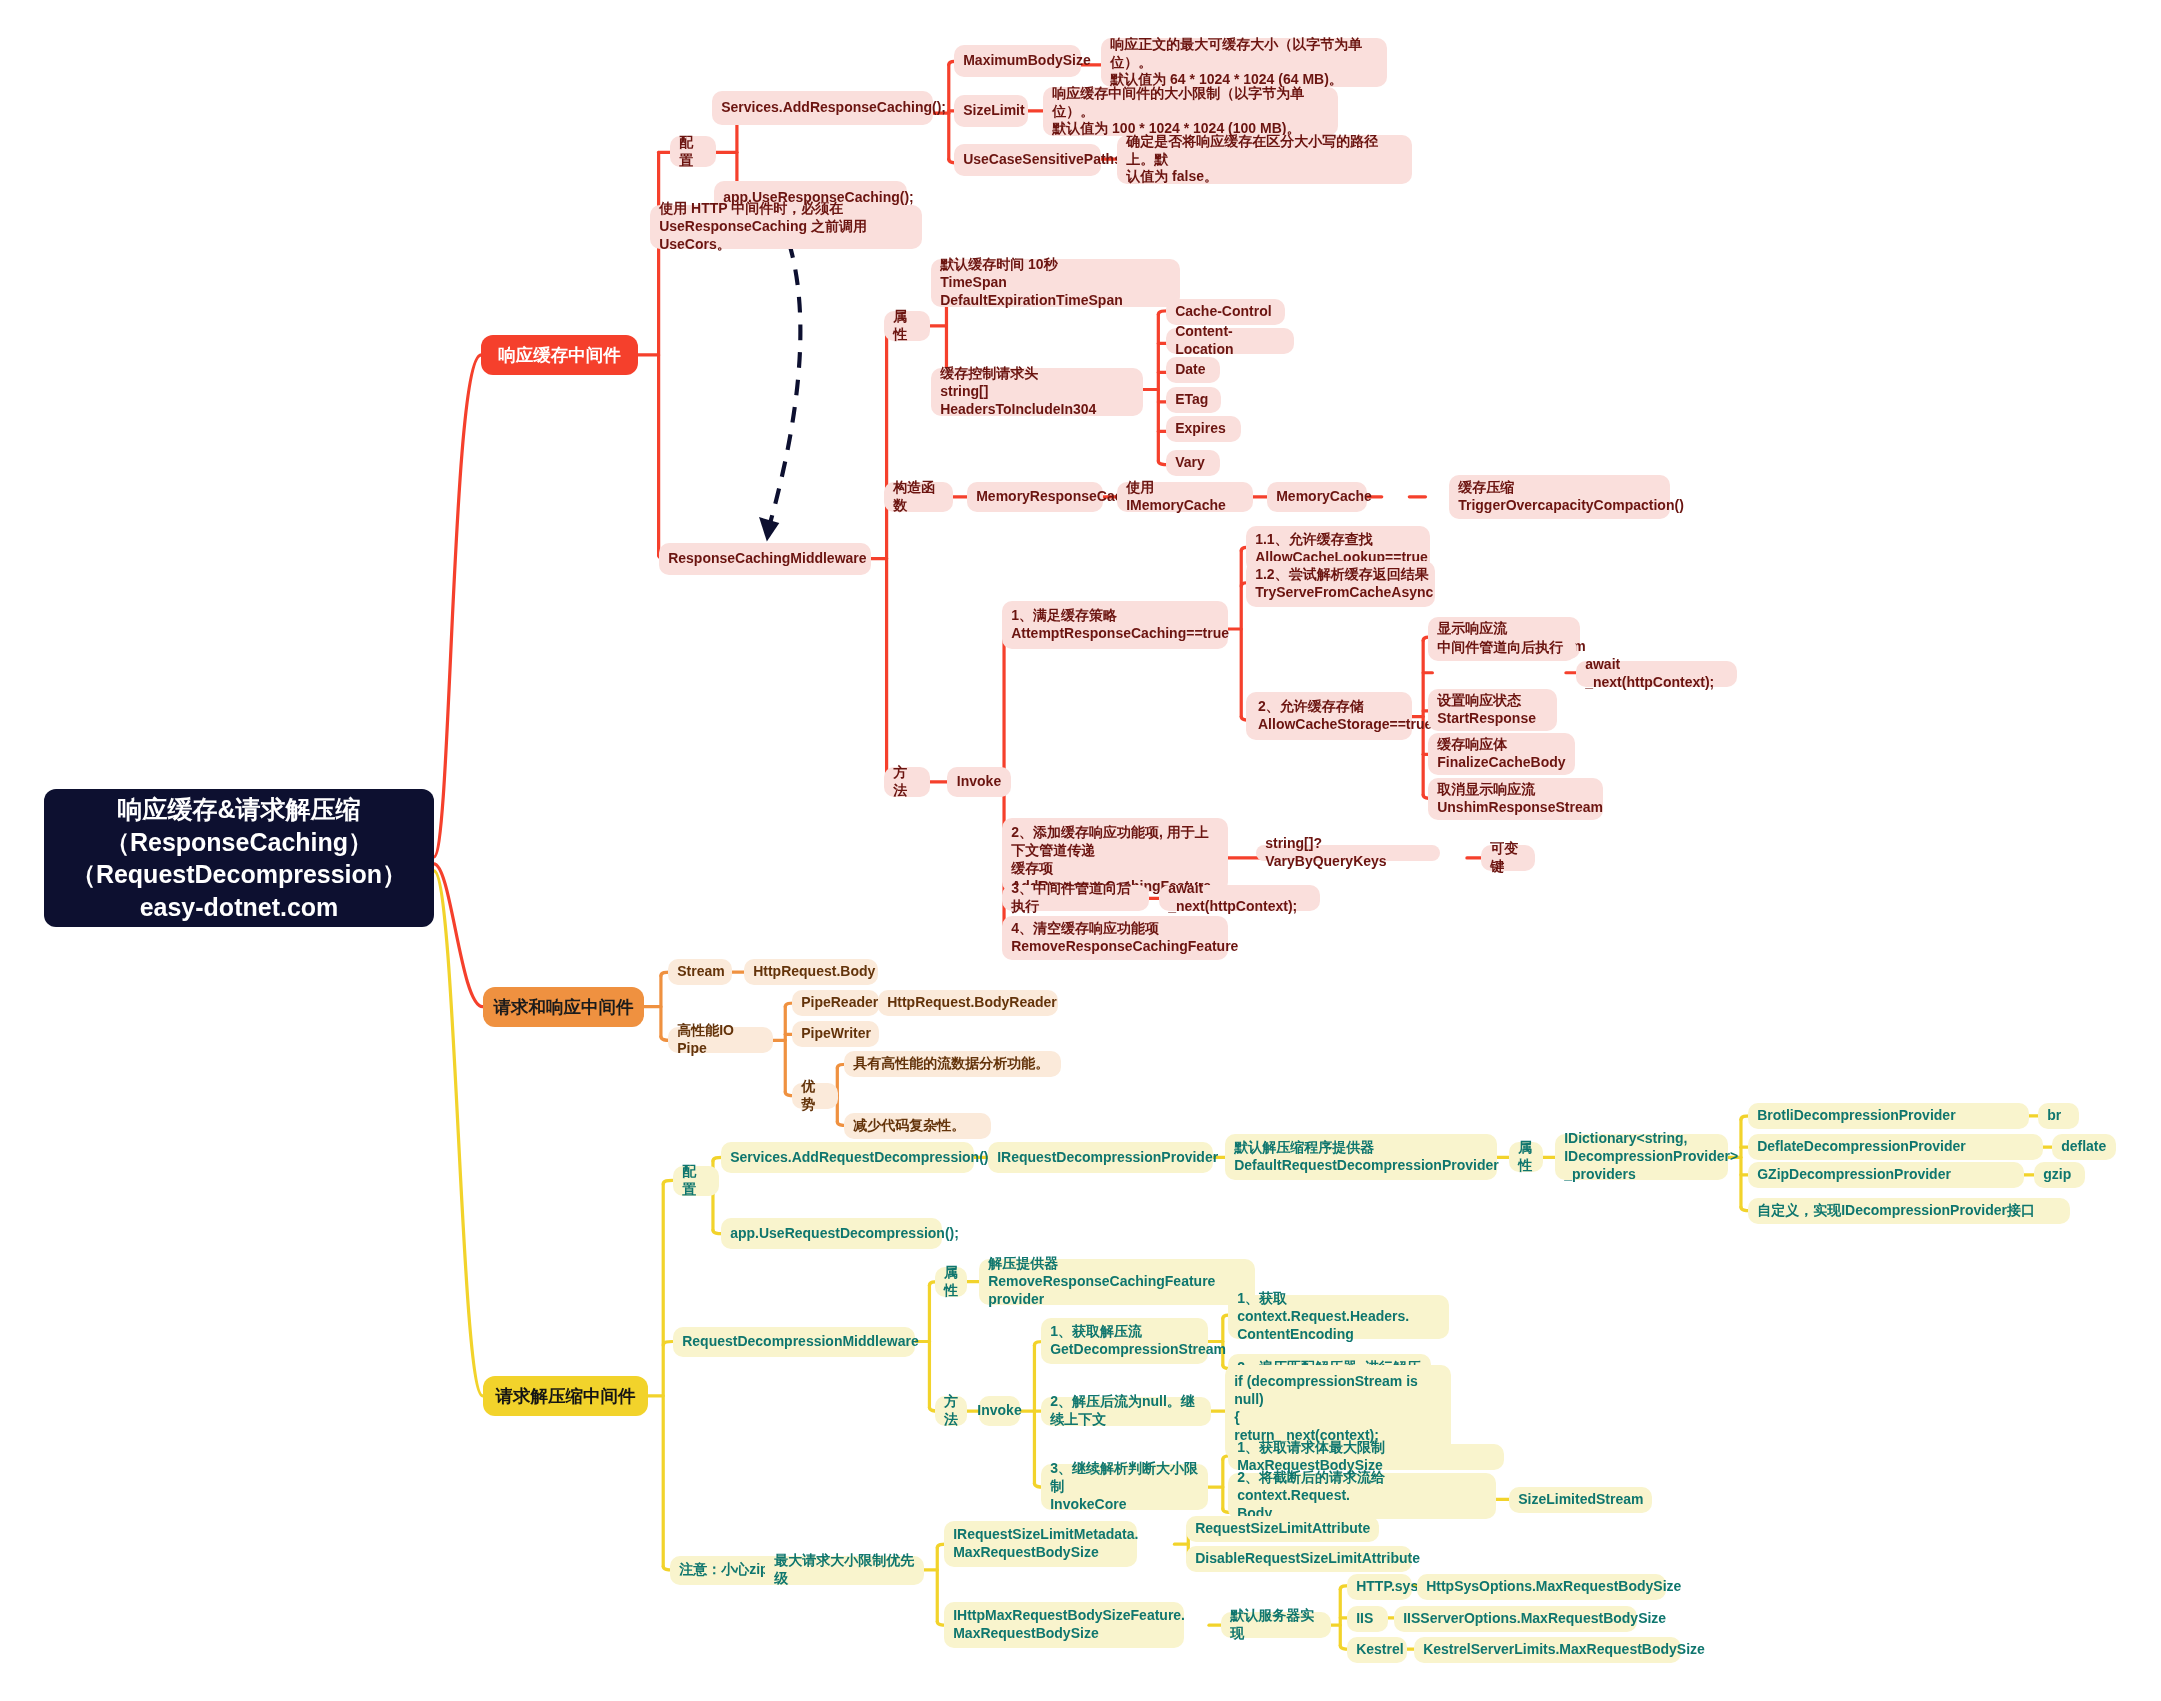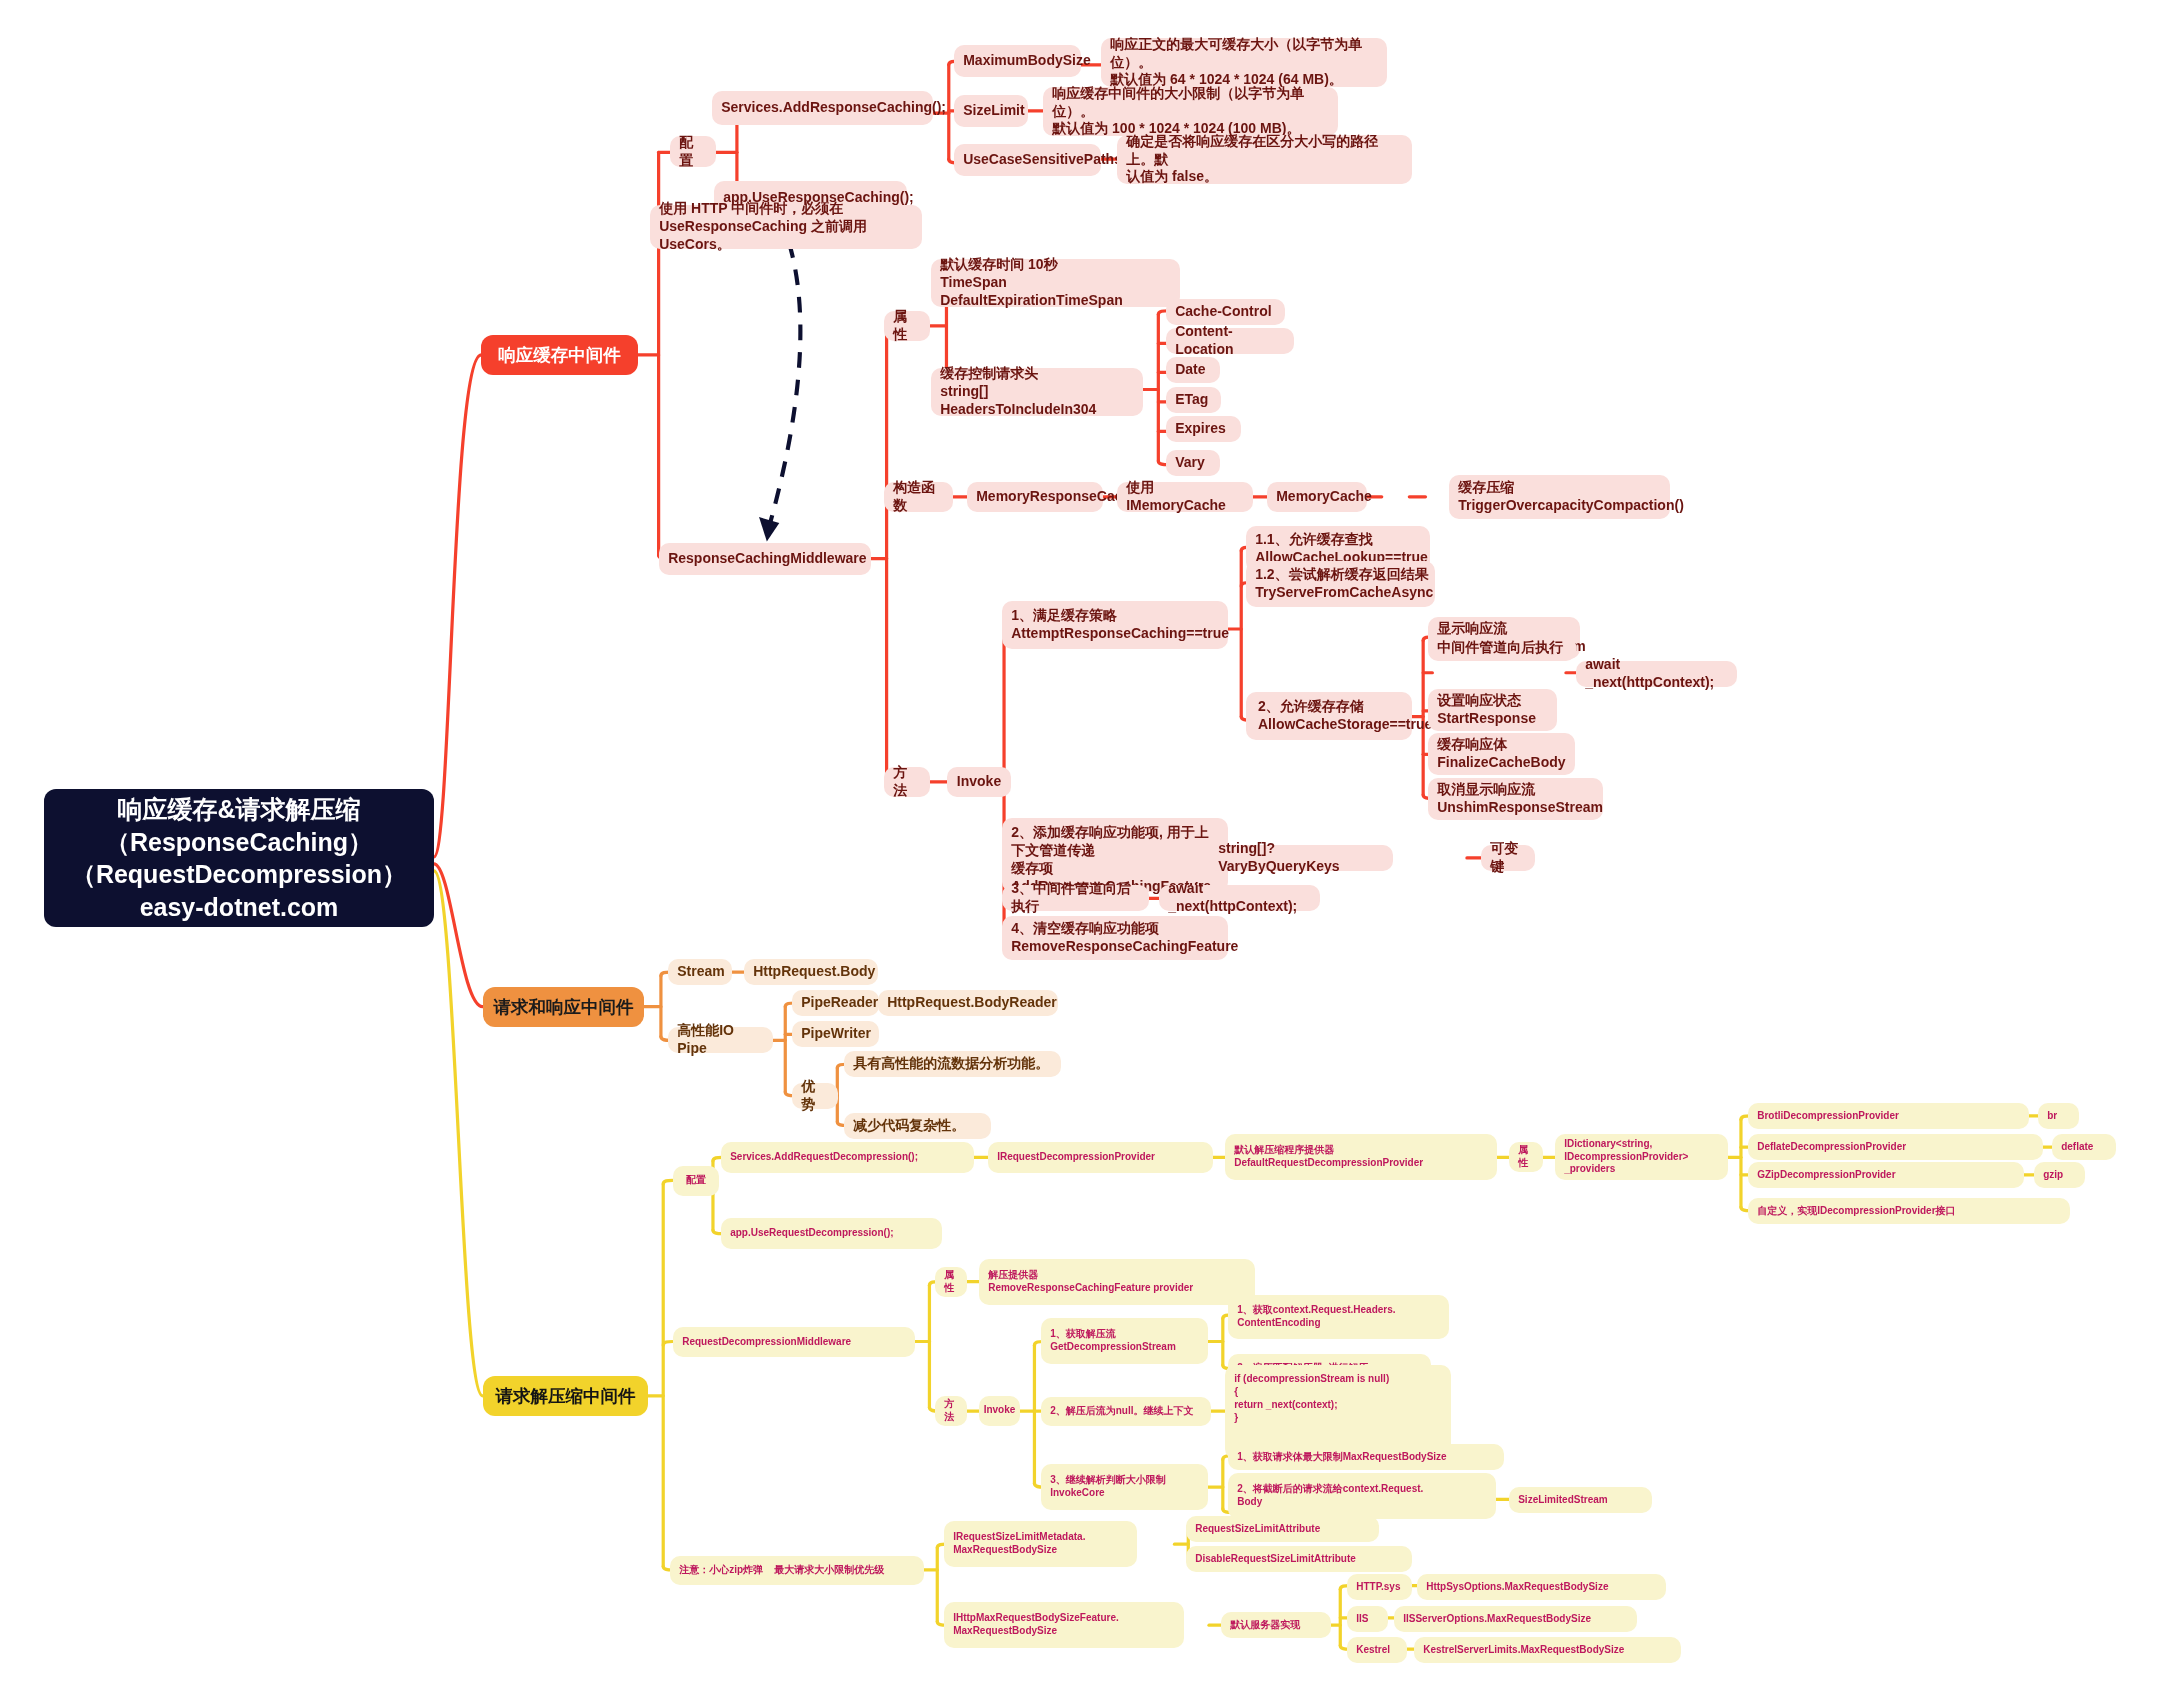--- a/index.html
+++ b/index.html
@@ -12,21 +12,21 @@
   .root{background:#0d1030;color:#ffffff;border-radius:12px;font-weight:bold;
         font-size:25px;text-align:center;justify-content:center;line-height:1.3;
         padding:10px 12px;}
   
   .branch-red{background:#f5402c;color:#ffffff;font-weight:bold;font-size:17.5px;border-radius:12px;}
   .branch-orange{background:#ef9140;color:#1b1b1b;font-weight:bold;font-size:17.5px;border-radius:12px;}
   .branch-yellow{background:#f2d32b;color:#141414;font-weight:bold;font-size:17.5px;border-radius:12px;}
   
   .n-red{background:#fadfdc;color:#6b1410;font-size:14px;font-weight:bold;}
   .n-orange{background:#fbeada;color:#63330a;font-size:14px;font-weight:bold;}
-  .n-yellow{background:#f9f4cd;color:#be185d;font-size:10px;font-weight:bold;}
+  .n-yellow{background:#f9f4cd;color:#0f766e;font-size:14px;font-weight:bold;}
 </style>
 </head>
 <body>
 
 <div id="canvas">
 
 <svg id="links" viewBox="0 0 4692 3694">
   <g fill="none" stroke="#f5402c" stroke-width="7" stroke-linecap="round">
 
     <path d="M942 1860 C 980 1860, 980 770, 1045 770"></path>
@@ -290,21 +290,21 @@
 <div class="node n-red" style="left:1428px;top:689px;width:129px;height:42px;">设置响应状态
 StartResponse</div>
 <div class="node n-red" style="left:1428px;top:733px;width:147px;height:42px;">缓存响应体
 FinalizeCacheBody</div>
 <div class="node n-red" style="left:1428px;top:778px;width:175px;height:42px;">取消显示响应流
 UnshimResponseStream</div>
 
 <div class="node n-red" style="left:1002px;top:818px;width:226px;height:74px;align-items:flex-start;padding-top:6.4px;">2、添加缓存响应功能项, 用于上下文管道传递
 缓存项
 AddResponseCachingFeature</div>
-<div class="node n-red" style="left:1209px;top:845px;width:184px;height:26px;">string[]? VaryByQueryKeys</div>
+<div class="node n-red" style="left:1256px;top:845px;width:184px;height:16px;">string[]? VaryByQueryKeys</div>
 <div class="node n-red" style="left:1481px;top:845px;width:54px;height:26px;">可变键</div>
 
 <div class="node n-red" style="left:1002px;top:885px;width:147px;height:26px;">3、中间件管道向后执行</div>
 <div class="node n-red" style="left:1159px;top:885px;width:161px;height:26px;">await _next(httpContext);</div>
 
 <div class="node n-red" style="left:1002px;top:916px;width:226px;height:44px;">4、清空缓存响应功能项
 RemoveResponseCachingFeature</div>
 
 <div class="node branch-orange" style="left:483px;top:987px;width:161px;height:40px;justify-content:center;">请求和响应中间件</div>
 

